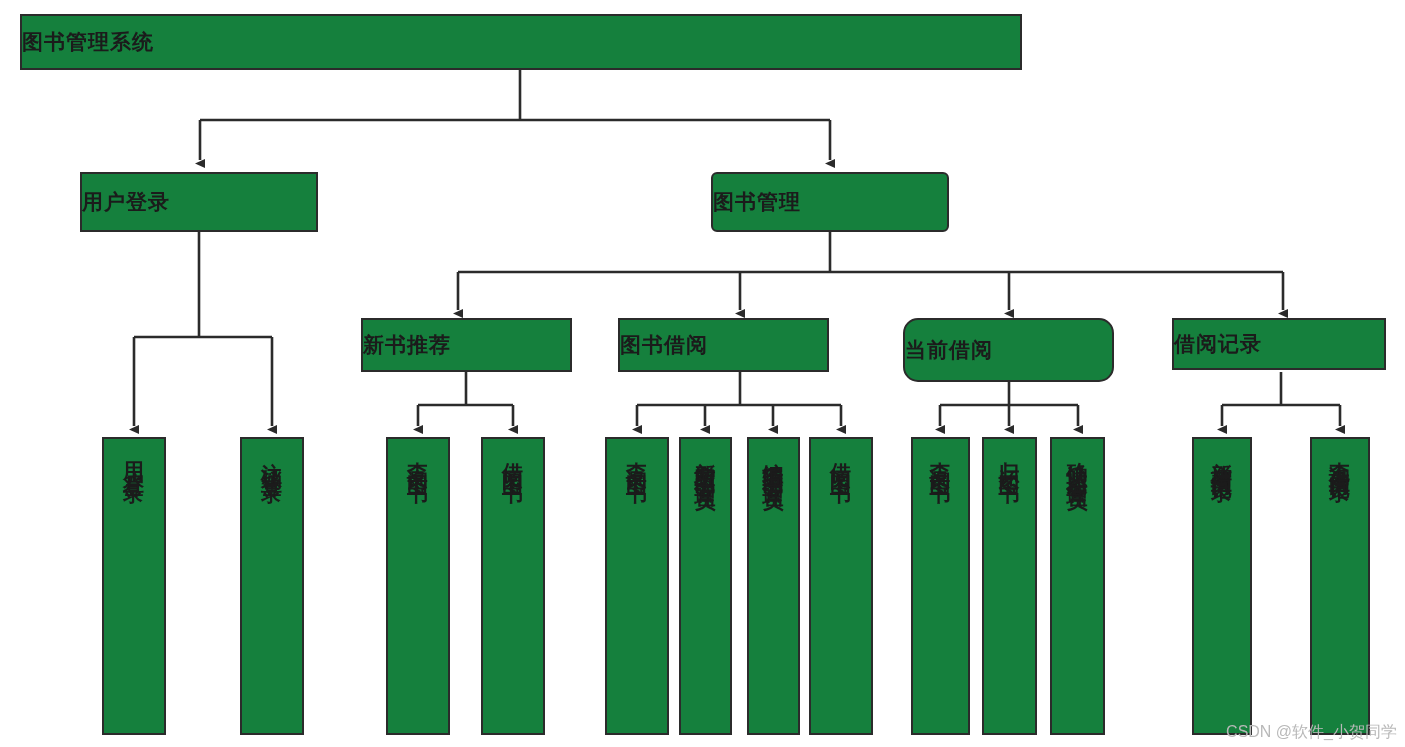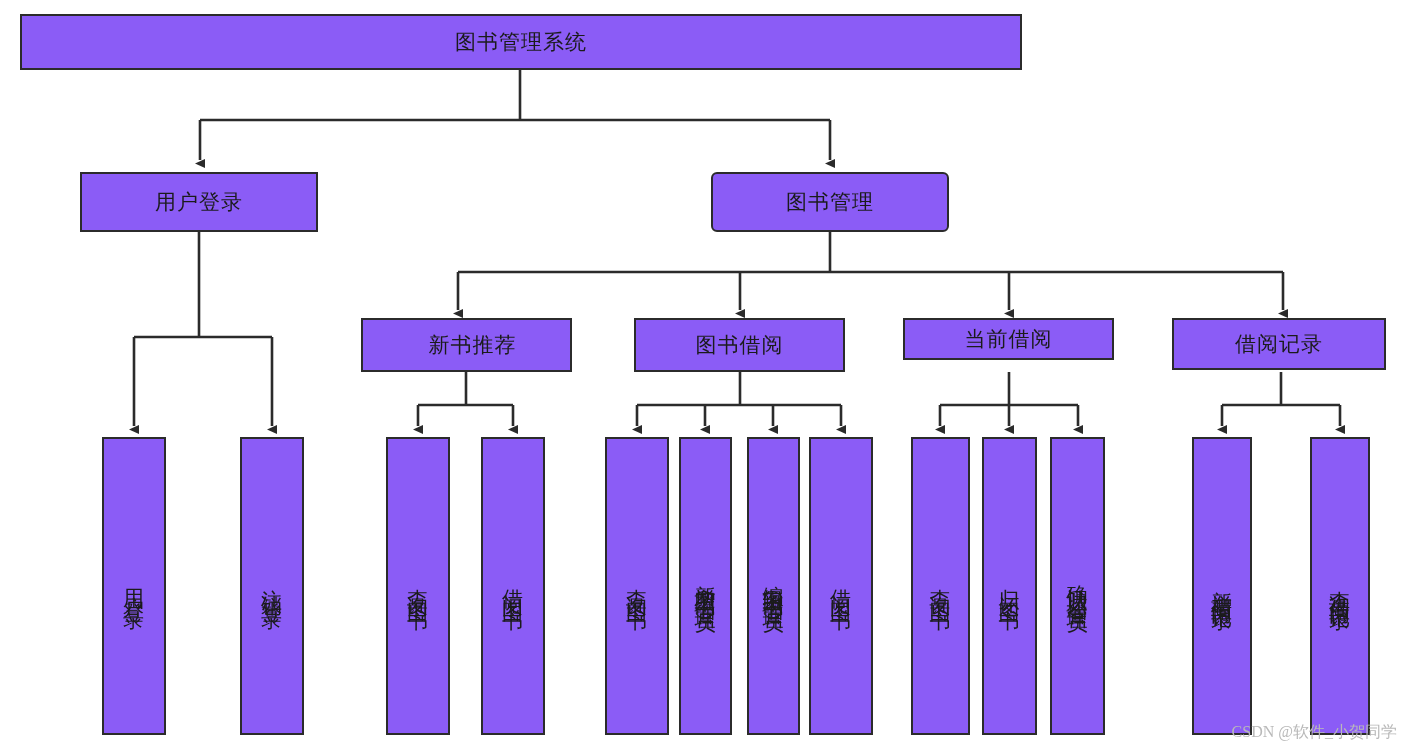--- a/index.html
+++ b/index.html
@@ -22,26 +22,26 @@
     position: absolute;
     left: 0;
     top: 0;
     width: 1405px;
     height: 747px;
   }
   .node {
     position: absolute;
     box-sizing: border-box;
     border: 2px solid #2b2b2b;
-    background: #8b5cf6;
+    background: #15803d;
     display: flex;
     align-items: center;
-    justify-content: center;
     color: #1b1b1b;
     z-index: 2;
+    font-weight: bold;
   }
   .node-h {
     font-size: 21px;
     letter-spacing: 1px;
     line-height: 1.2;
     white-space: nowrap;
   }
   .node-v {
     writing-mode: vertical-rl;
     text-orientation: upright;
@@ -58,21 +58,21 @@
     display: block;
   }
   #watermark {
     position: absolute;
     right: 8px;
     bottom: 4px;
     font-size: 16px;
     color: #b9b9b9;
     z-index: 5;
     white-space: nowrap;
-    font-family: Liberation Serif, serif;
+    font-family: Liberation Sans, sans-serif;
   }
 </style>
 </head>
 <body>
 
 <div id="diagram-root">
 
   <svg id="edges" viewBox="0 0 1405 747" xmlns="http://www.w3.org/2000/svg">
     <defs>
       <marker id="arrowhead" markerWidth="9" markerHeight="10" refX="1" refY="5" orient="auto" markerUnits="userSpaceOnUse">
@@ -129,29 +129,29 @@
   </div>
 
   <div class="node node-h" style="left:80px; top:172px; width:238px; height:60px;">
     <span class="node-label">用户登录</span>
   </div>
 
   <div class="node node-h" style="left:711px; top:172px; width:238px; height:60px;border-radius:6px;">
     <span class="node-label">图书管理</span>
   </div>
 
-  <div class="node node-h" style="left:361px; top:318px; width:211px; height:54px;padding-left:12px;">
+  <div class="node node-h" style="left:361px; top:318px; width:211px; height:54px;">
     <span class="node-label">新书推荐</span>
   </div>
 
-  <div class="node node-h" style="left:634px; top:318px; width:211px; height:54px;">
+  <div class="node node-h" style="left:618px; top:318px; width:211px; height:54px;">
     <span class="node-label">图书借阅</span>
   </div>
 
-  <div class="node node-h" style="left:903px; top:318px; width:211px; height:42px;">
+  <div class="node node-h" style="left:903px; top:318px; width:211px; height:64px;border-radius:15px;">
     <span class="node-label">当前借阅</span>
   </div>
 
   <div class="node node-h" style="left:1172px; top:318px; width:214px; height:52px;">
     <span class="node-label">借阅记录</span>
   </div>
 
   <div class="node node-v" style="left:102px; top:437px; width:64px; height:298px;">
     <span class="node-label">用户登录</span>
   </div>

